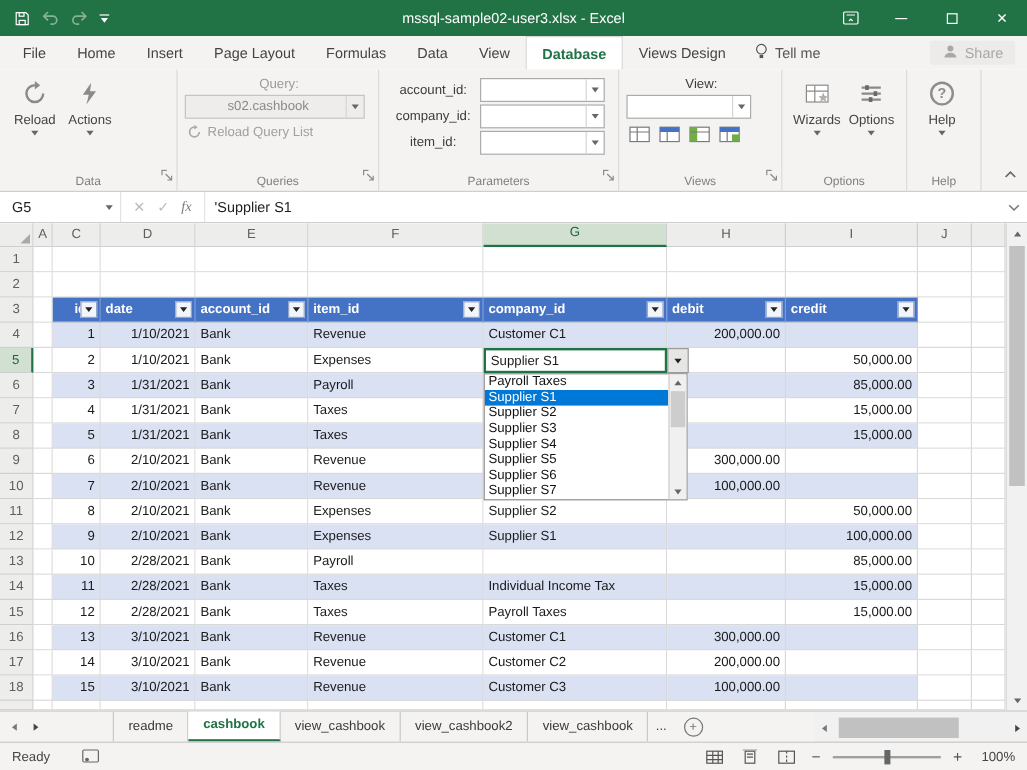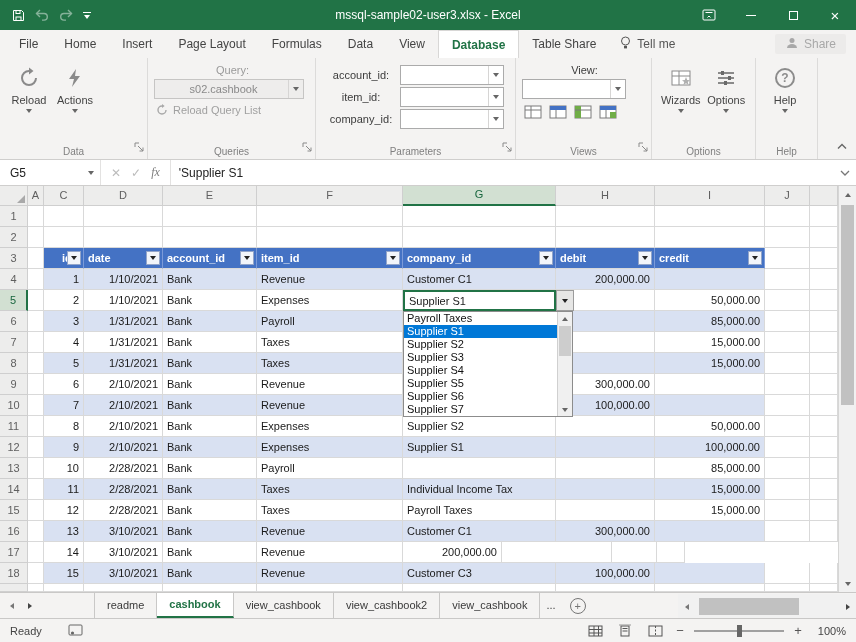--- a/index.html
+++ b/index.html
@@ -188,21 +188,21 @@
   <div class="menubar">
     <div id="menutabs" class="mtabs">
         <div class="mtab">File</div>
         <div class="mtab">Home</div>
         <div class="mtab">Insert</div>
         <div class="mtab">Page Layout</div>
         <div class="mtab">Formulas</div>
         <div class="mtab">Data</div>
         <div class="mtab">View</div>
         <div class="mtab active">Database</div>
-        <div class="mtab">Table Share</div>
+        <div class="mtab">Views Design</div>
       </div>
     <div class="tellme">
       <span>
         <svg width="13" height="16" viewBox="0 0 13 16">
             <circle cx="6.5" cy="6" r="4" fill="none" stroke="#555"></circle>
             <rect x="5" y="10.8" width="3" height="2.6" fill="#555"></rect>
           </svg>
       </span>
       <span>Tell me</span>
     </div>
@@ -282,30 +282,30 @@
         <div class="prow">
           <span class="plabel">account_id:</span>
           <div class="combobox" style="width:104px">
             <span class="cbtext"></span>
               <span class="cbarrow">
                 <span class="tri down"></span>
               </span>
           </div>
         </div>
         <div class="prow">
-          <span class="plabel">item_id:</span>
+          <span class="plabel">company_id:</span>
           <div class="combobox" style="width:104px">
             <span class="cbtext"></span>
               <span class="cbarrow">
                 <span class="tri down"></span>
               </span>
           </div>
         </div>
         <div class="prow">
-          <span class="plabel">company_id:</span>
+          <span class="plabel">item_id:</span>
           <div class="combobox" style="width:104px">
             <span class="cbtext"></span>
               <span class="cbarrow">
                 <span class="tri down"></span>
               </span>
           </div>
         </div>
       </div>
       <div class="glabel">Parameters</div>
       <div class="launcher">
@@ -676,20 +676,21 @@
           <div class="cell" style="width: 45px;"></div>
           <div class="cell" style="width: 28px;"></div>
         </div>
         <div class="grow">
           <div class="rownum">17</div>
           <div class="cell" style="width: 16px;"></div>
           <div class="cell r" style="width: 40px;">14</div>
           <div class="cell r" style="width: 79px;">3/10/2021</div>
           <div class="cell" style="width: 94px;">Bank</div>
           <div class="cell" style="width: 146px;">Revenue</div>
+          <div class="cell" style="width: 153px;">Customer C2</div>
           <div class="cell r" style="width: 99px;">200,000.00</div>
           <div class="cell r" style="width: 110px;"></div>
           <div class="cell" style="width: 45px;"></div>
           <div class="cell" style="width: 28px;"></div>
         </div>
         <div class="grow">
           <div class="rownum">18</div>
           <div class="cell" style="width: 16px;"></div>
           <div class="cell r band" style="width: 40px;">15</div>
           <div class="cell r band" style="width: 79px;">3/10/2021</div>

